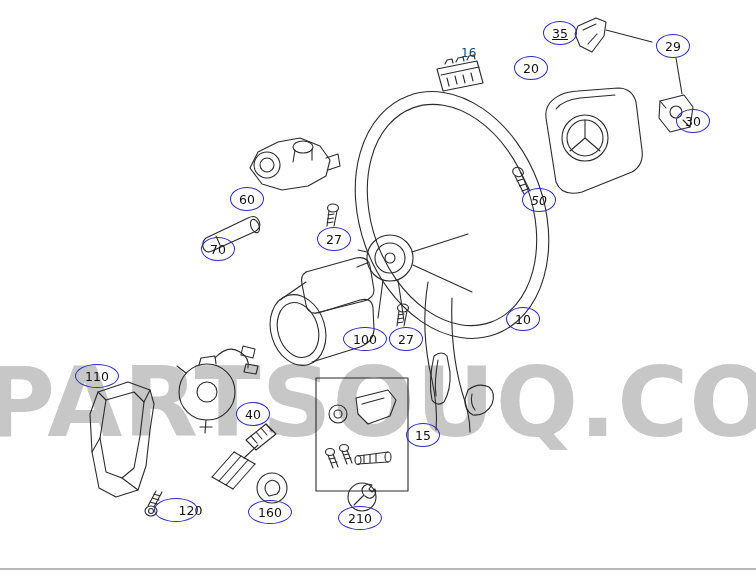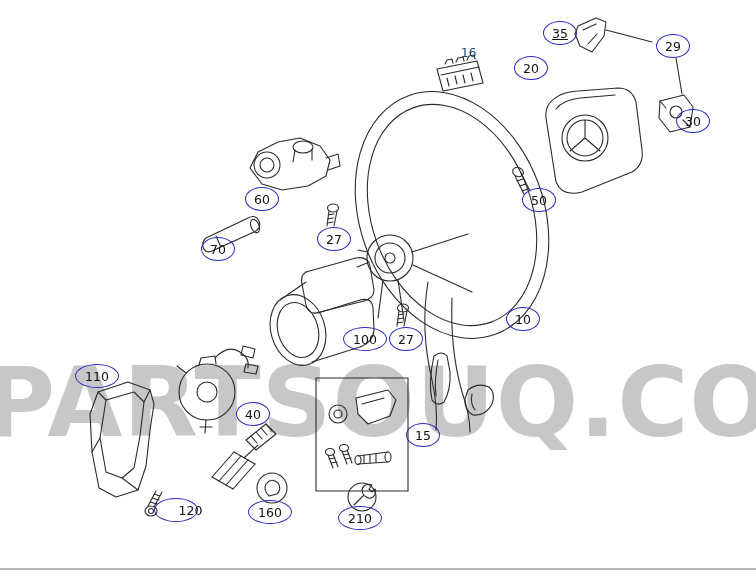--- a/index.html
+++ b/index.html
@@ -182,22 +182,22 @@
 
     </g>
   </svg>
 
   <div class="plain-label" style="left:461px;top:46px;">16</div>
 
   <div class="callout c2" style="left:543px;top:21px;text-decoration:underline;">35</div>
   <div class="callout c2" style="left:656px;top:34px;">29</div>
   <div class="callout c2" style="left:514px;top:56px;">20</div>
   <div class="callout c2" style="left:676px;top:109px;">30</div>
-  <div class="callout c2" style="left:522px;top:188px;">50</div>
-  <div class="callout c2" style="left:245px;top:187px;">60</div>
+  <div class="callout c2" style="left:522px;top:188px;font-style:italic;">50</div>
+  <div class="callout c2" style="left:230px;top:187px;">60</div>
   <div class="callout c2" style="left:317px;top:227px;">27</div>
   <div class="callout c2" style="left:201px;top:237px;">70</div>
   <div class="callout c2" style="left:506px;top:307px;">10</div>
   <div class="callout c3" style="left:343px;top:327px;">100</div>
   <div class="callout c2" style="left:389px;top:327px;">27</div>
   <div class="callout c2" style="left:236px;top:402px;">40</div>
   <div class="callout c3" style="left:75px;top:364px;">110</div>
   <div class="callout c2" style="left:406px;top:423px;">15</div>
   <div class="callout c3" style="left:154px;top:498px;padding-left:29px;">120</div>
   <div class="callout c3" style="left:248px;top:500px;">160</div>

